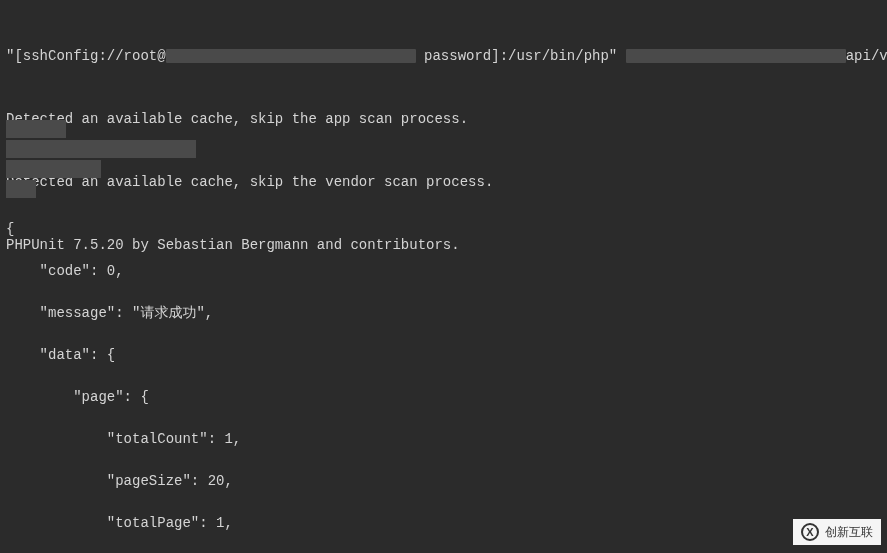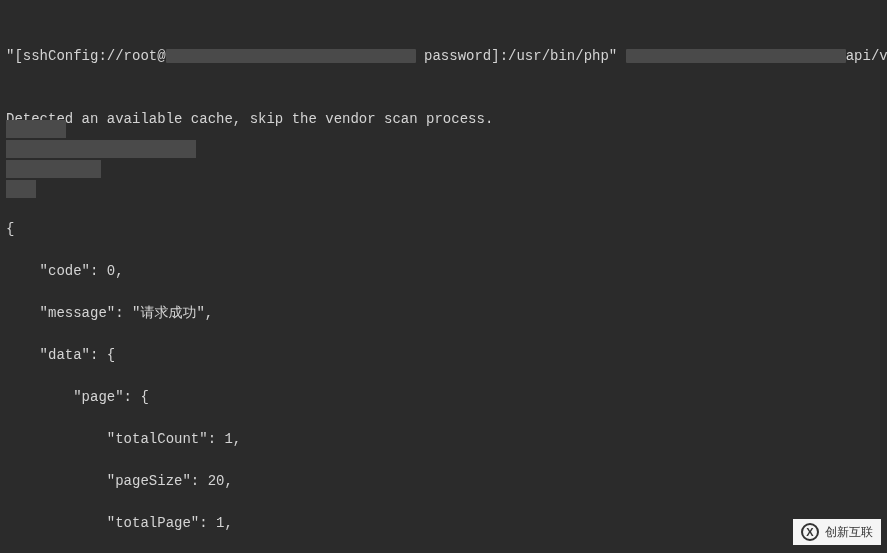--- a/index.html
+++ b/index.html
@@ -55,21 +55,23 @@
       justify-content: center;
       font-weight: bold;
       font-size: 11px;
     }
   </style>
 </head>
 <body>
 
 <div class="terminal">
   <span class="line"><span>"[sshConfig://root@</span><span class="redacted red-top1"></span><span> password]:/usr/bin/php" </span><span class="redacted red-top2"></span><span>api/vendor/bin/co-ph</span></span>
+  <span class="line">Detected an available cache, skip the app scan process.</span>
   <span class="line">Detected an available cache, skip the vendor scan process.</span>
+  <span class="line">PHPUnit 7.5.20 by Sebastian Bergmann and contributors.</span>
 </div>
 
 <div class="red-block1"></div>
 <div class="red-block2"></div>
 <div class="red-block3"></div>
 <div class="red-block4"></div>
 
 <div class="json-block">
 <span class="line">{</span>
 <span class="line">    "code": 0,</span>

